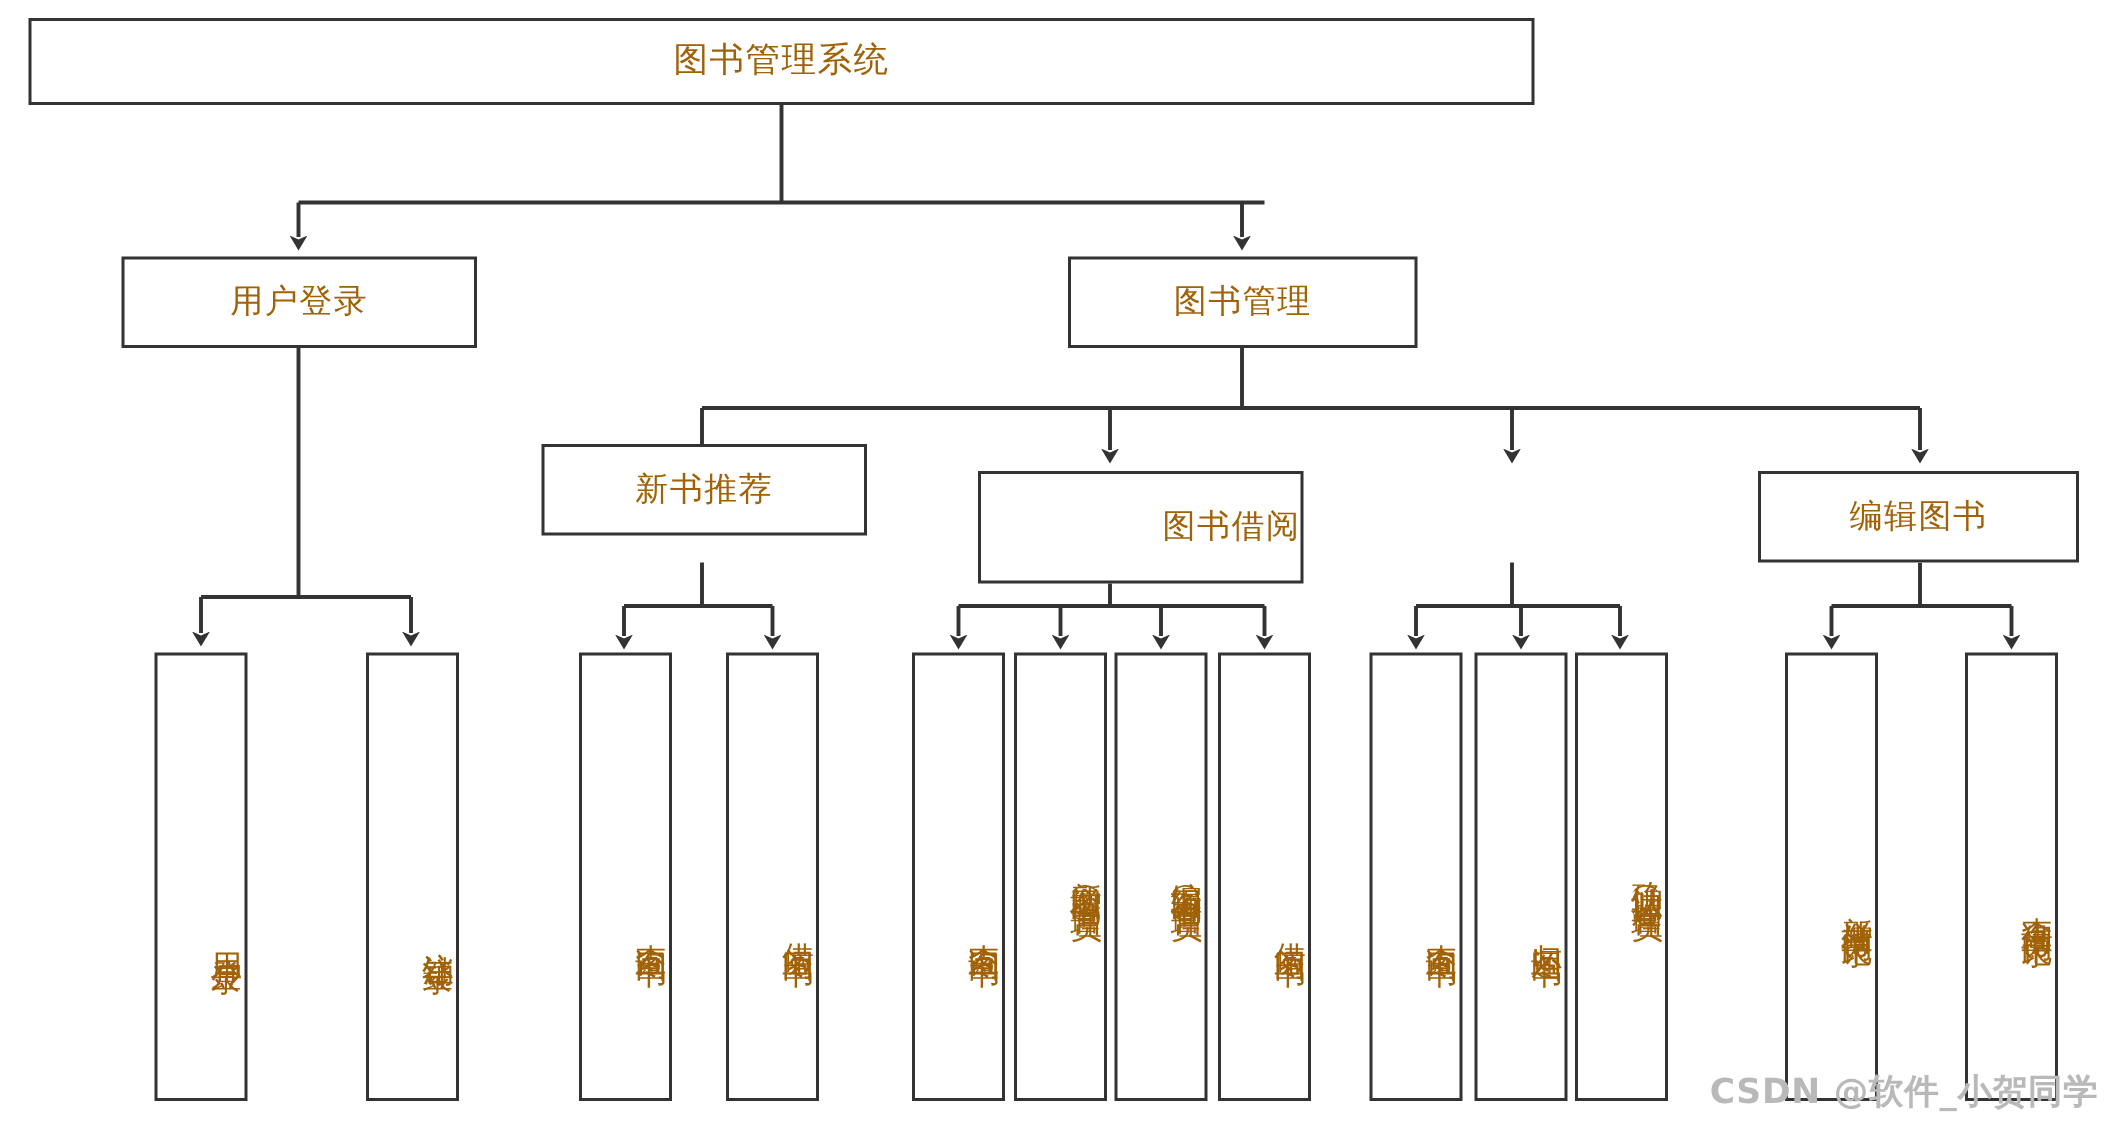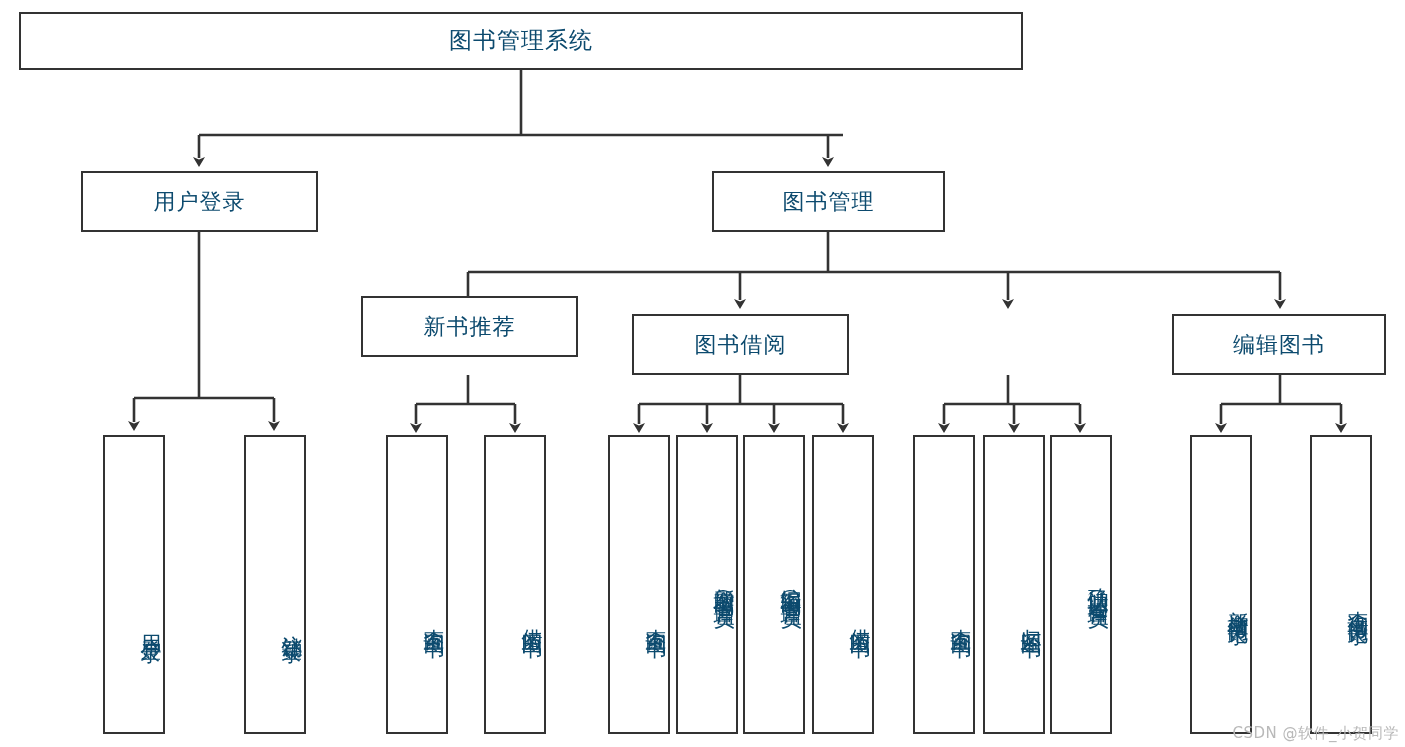--- a/index.html
+++ b/index.html
@@ -27,21 +27,21 @@
     pointer-events: none;
   }
   .node {
     position: absolute;
     box-sizing: border-box;
     background: #ffffff;
     border: 2.5px solid #333333;
     display: flex;
     align-items: center;
     justify-content: center;
-    color: #0c4a6e;
+    color: #a16207;
     text-align: center;
     line-height: 1.18;
   }
   .node.horiz {
     font-size: 22px;
     letter-spacing: 1px;
   }
   .node.root {
     font-size: 23px;
   }
@@ -57,25 +57,26 @@
   .node.vert.tall-text {
     align-items: flex-start;
   }
   .vlabel {
     display: block;
   }
   #watermark {
     position: absolute;
     right: 6px;
     bottom: 4px;
-    font-size: 15px;
+    font-size: 23px;
     color: #b9b9b9;
     letter-spacing: 0.5px;
     white-space: nowrap;
     user-select: none;
+    font-weight: bold;
   }
 </style>
 </head>
 <body>
 
 <div id="diagram-root">
 
   <svg id="edges-layer" viewBox="0 0 1405 747" width="1405" height="747" xmlns="http://www.w3.org/2000/svg">
     <defs>
       <marker id="arrow" markerWidth="10" markerHeight="12" refX="1" refY="6" orient="auto" markerUnits="userSpaceOnUse">
@@ -135,21 +136,21 @@
   </div>
 
   <div class="node horiz" style="left:712px; top:171px; width:233px; height:61px;">
     <span>图书管理</span>
   </div>
 
   <div class="node horiz" style="left:361px; top:296px; width:217px; height:61px;">
     <span>新书推荐</span>
   </div>
 
-  <div class="node horiz" style="left:632px; top:314px; width:217px; height:61px;">
+  <div class="node horiz" style="left:652px; top:314px; width:217px; height:75px;justify-content:flex-end;">
     <span>图书借阅</span>
   </div>
 
 
   <div class="node horiz" style="left:1172px; top:314px; width:214px; height:61px;">
     <span>编辑图书</span>
   </div>
 
   <div class="node vert" style="left:103px; top:435px; width:62px; height:299px; padding-top:84px;">
     <span class="vlabel">用户登录</span>

